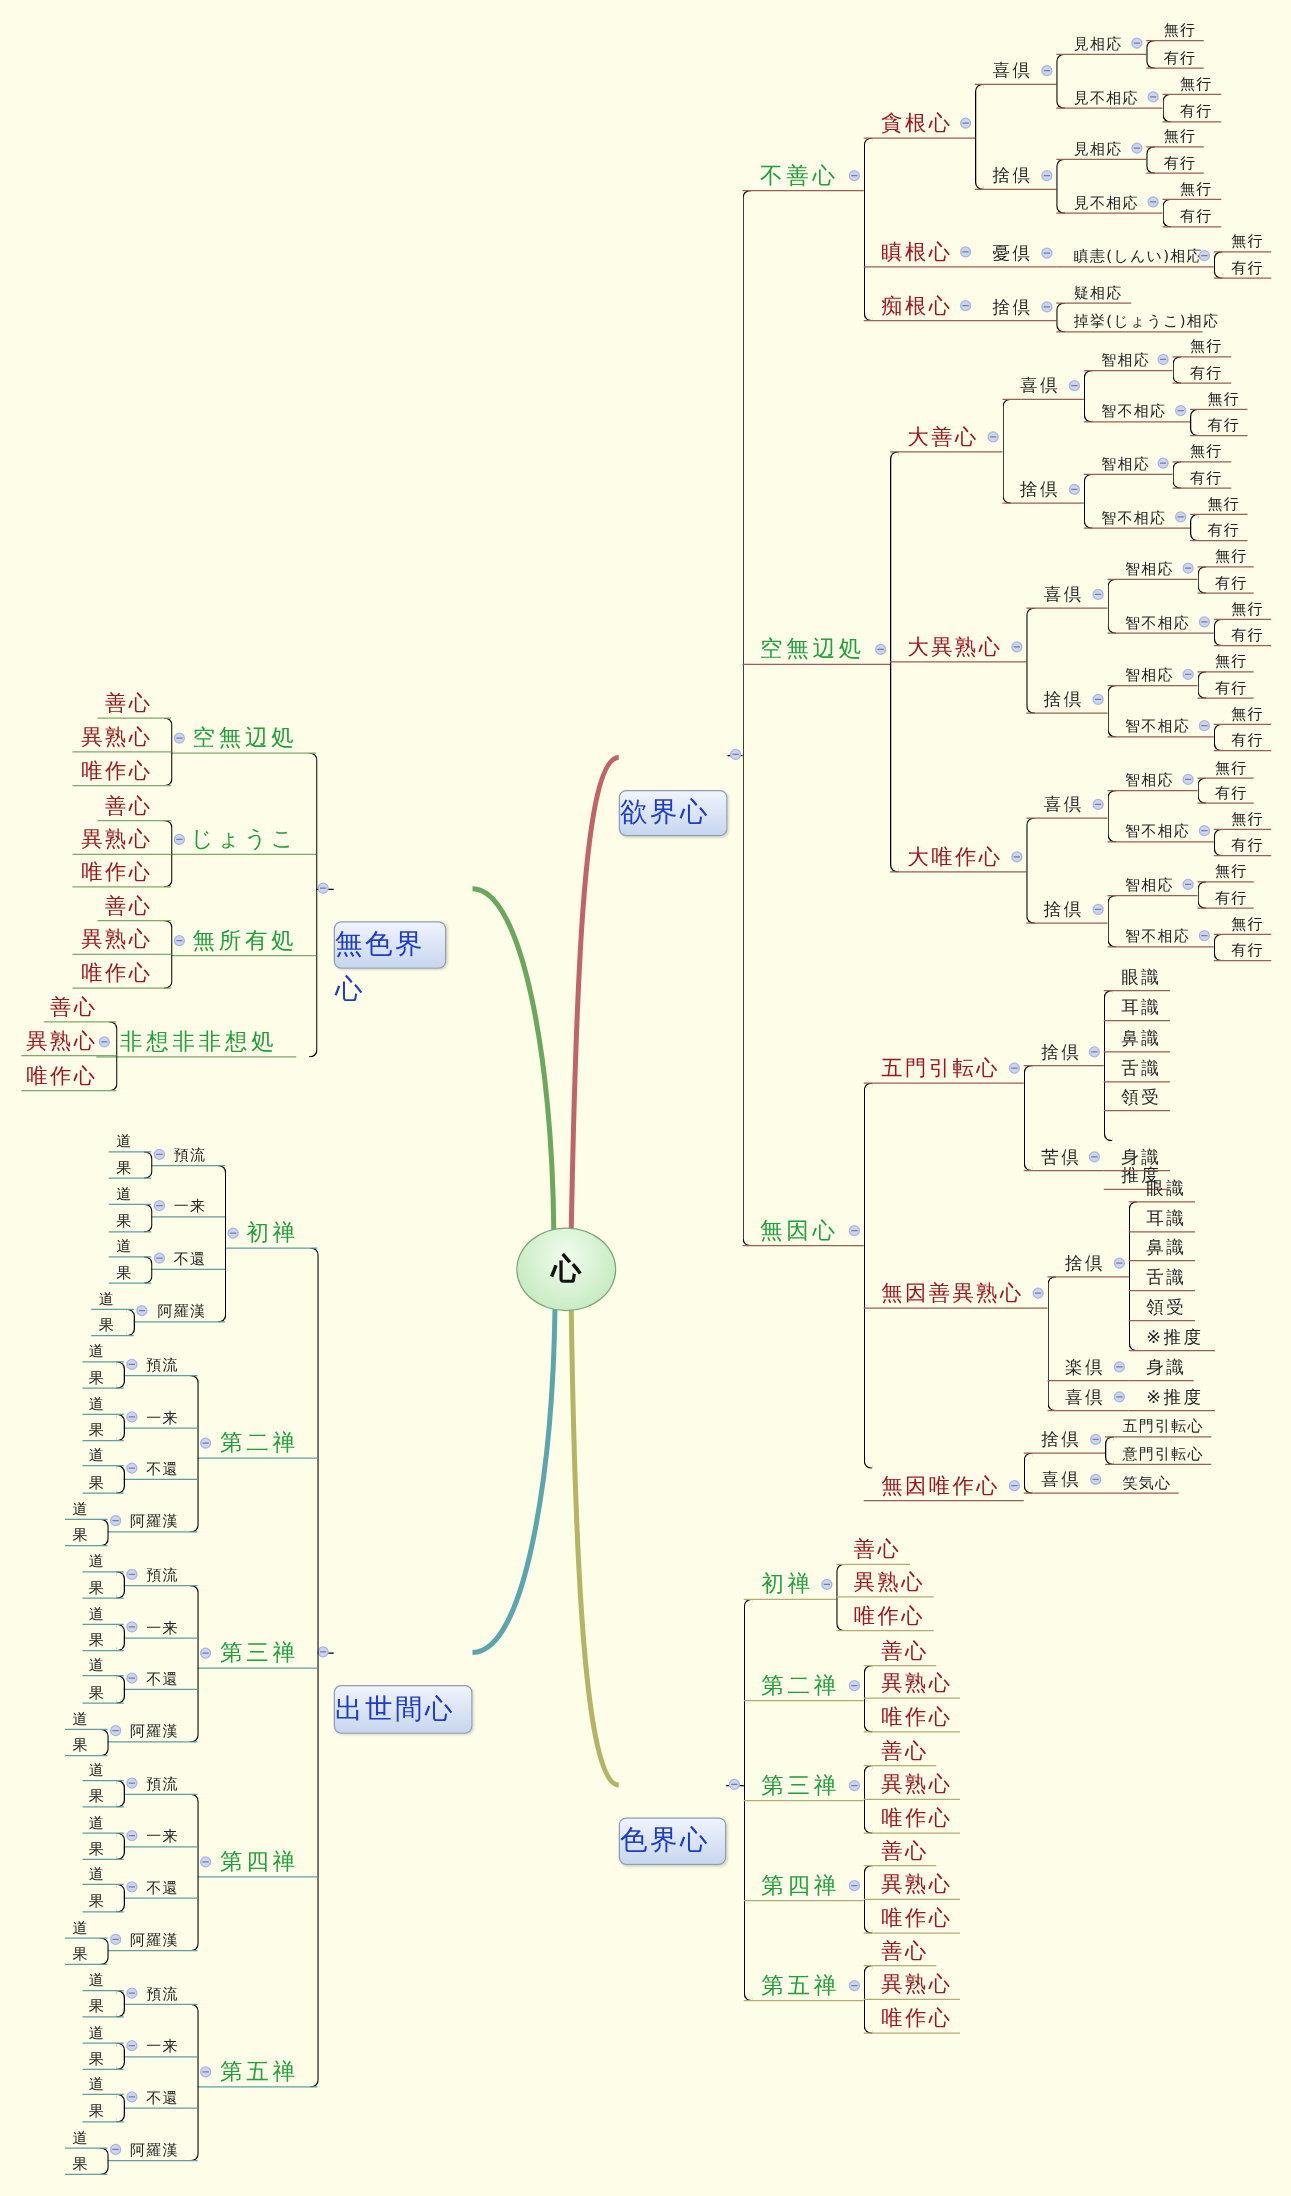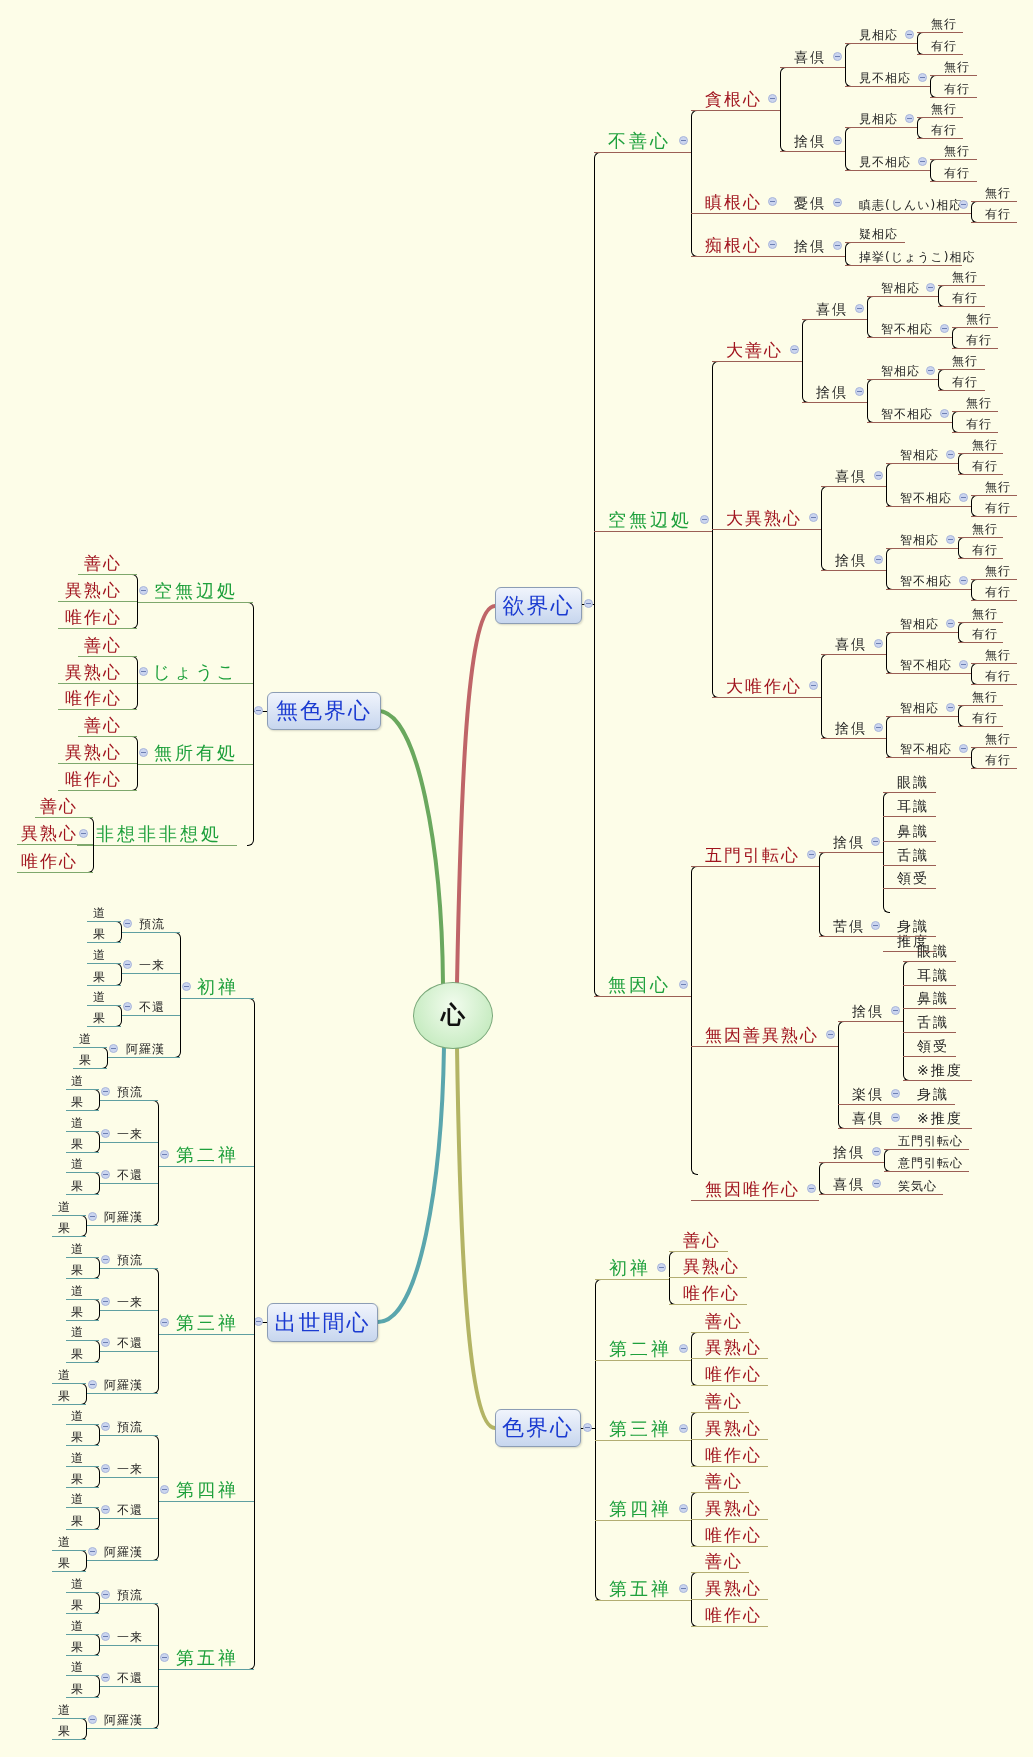--- a/index.html
+++ b/index.html
@@ -16,21 +16,21 @@
 .G{border-color:#7ea86c;}
 .T{border-color:#5f9fa1;}
 .br,.bl{position:absolute;box-sizing:border-box;width:7px;border:1px solid;}
 .br{border-right:0;border-radius:6px 0 0 6px;}
 .bl{border-left:0;border-radius:0 6px 6px 0;}
 .ln{position:absolute;height:0;border-top:1px solid;}
 .c{position:absolute;width:9px;height:9px;top:50%;margin-top:-5px;right:3px;border-radius:50%;background:#cbd5ef;border:1px solid #a9b6da;box-sizing:border-box;cursor:pointer;}
 .L .c{right:auto;left:2px;}
 .c::after{content:"";position:absolute;left:1px;right:1px;top:3px;height:1px;background:#6d7fb3;}
 .c.ca{margin-top:0;right:auto;}
-.box{position:absolute;box-sizing:border-box;border:1px solid #8c9db5;border-radius:6px;background:linear-gradient(#f0f4fc,#c7d6ee);color:#1b3bd1;font-size:22px;letter-spacing:2px;text-align:center;box-shadow:1px 1px 2px rgba(0,0,0,.15);cursor:pointer;}
+.box{position:absolute;box-sizing:border-box;border:1px solid #8c9db5;border-radius:6px;background:linear-gradient(#f0f4fc,#c7d6ee);color:#1b3bd1;font-size:22px;letter-spacing:2px;box-shadow:1px 1px 2px rgba(0,0,0,.15);cursor:pointer;margin-top:45px;}
 .ctr{position:absolute;left:413px;top:982px;width:80px;height:67px;box-sizing:border-box;border-radius:50%;border:1px solid #7aa87a;background:radial-gradient(ellipse at 50% 35%,#f2fcee,#b9e6b3);text-align:center;line-height:65px;font-size:24px;font-weight:bold;color:#111;cursor:pointer;}
 </style>
 </head>
 <body>
 
 <div id="map">
 
 <svg class="curves" width="1033" height="1757">
 <path d="M457,984 C461,770 468,606 495,606" stroke="#bf6568" stroke-width="4" fill="none"></path>
 <path d="M443,984 C442,850 418,711 378,711" stroke="#6aa85e" stroke-width="4" fill="none"></path>
@@ -226,21 +226,21 @@
 <div class="n r O" style="left:691px;top:1469px;width:58px">善心</div>
 <div class="n r O" style="left:691px;top:1496px;width:77px">異熟心</div>
 <div class="n r O" style="left:691px;top:1523px;width:77px">唯作心</div>
 
 <div class="n g O" style="left:595px;top:1577px;width:96px"><span>第五禅</span><i class="c"></i></div>
 <b class="br O" style="left:691px;top:1572px;height:55px"></b>
 <div class="n r O" style="left:691px;top:1549px;width:58px">善心</div>
 <div class="n r O" style="left:691px;top:1576px;width:77px">異熟心</div>
 <div class="n r O" style="left:691px;top:1603px;width:77px">唯作心</div>
 
-<div class="box" style="left:267px;top:692px;width:114px;height:38px;line-height:36px">無色界心</div>
+<div class="box" style="left:267px;top:692px;width:90px;height:38px;line-height:36px">無色界心</div>
 <div class="ln G" style="left:253px;top:711px;width:14px"></div>
 <i class="c ca" style="left:254px;top:706px"></i>
 <b class="bl G" style="left:247px;top:602px;height:244px"></b>
 
 <div class="n g G L" style="left:137px;top:579px;width:116px"><span>空無辺処</span><i class="c"></i></div>
 <b class="bl G" style="left:131px;top:574px;height:55px"></b>
 <div class="n r G L" style="left:78px;top:551px;width:59px">善心</div>
 <div class="n r G L" style="left:58px;top:578px;width:79px">異熟心</div>
 <div class="n r G L" style="left:58px;top:605px;width:79px">唯作心</div>
 

